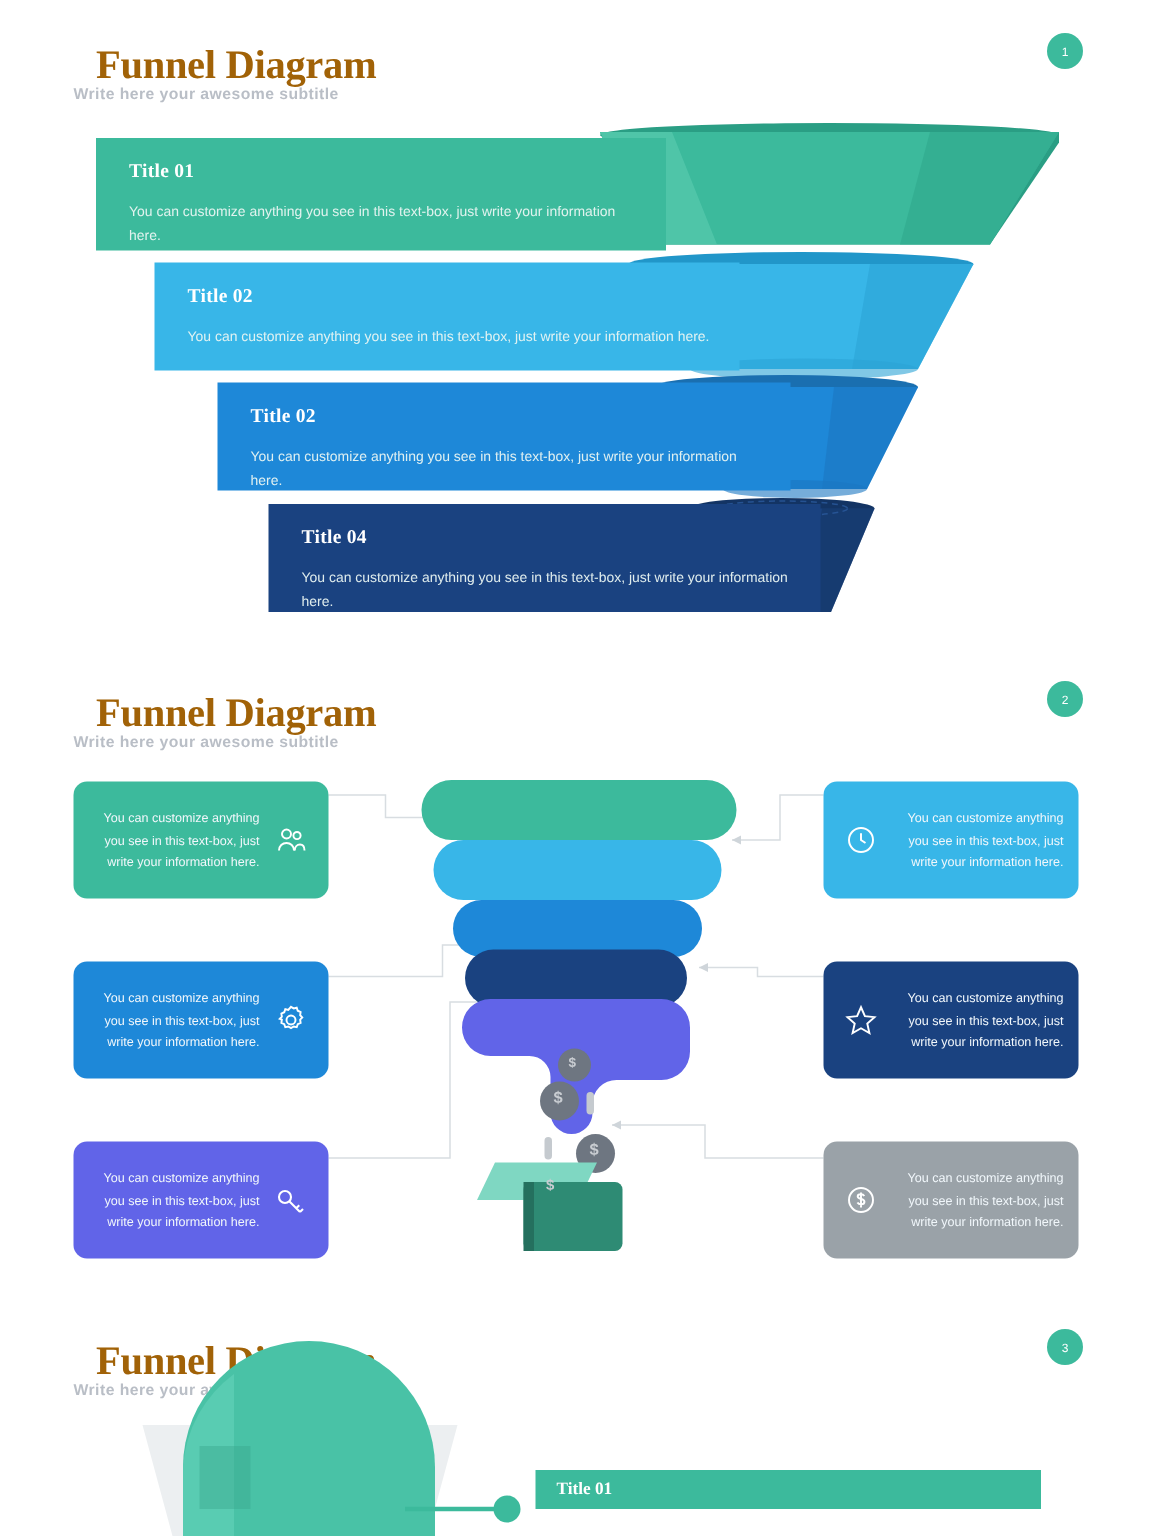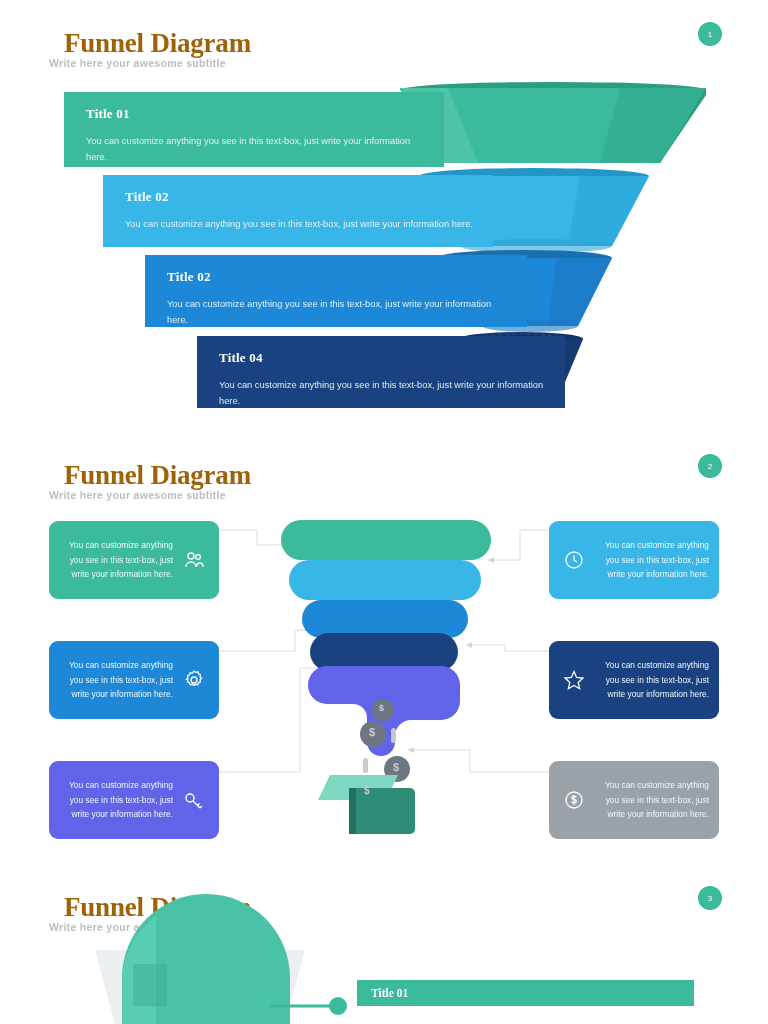--- a/index.html
+++ b/index.html
@@ -123,21 +123,21 @@
     <div class="s1band" style="left:103px;top:175px;width:390px;height:72px;background:#38b6e8;">
       <div class="bt">Title 02</div>
       <div class="bb">You can customize anything you see in this text-box, just write your information here.</div>
     </div>
 
     <div class="s1band" style="left:145px;top:255px;width:382px;height:72px;background:#1e88d8;">
       <div class="bt">Title 02</div>
       <div class="bb">You can customize anything you see in this text-box, just write your information here.</div>
     </div>
 
-    <div class="s1band" style="left:197px;top:336px;width:368px;height:72px;background:#1a4280;">
+    <div class="s1band" style="left:179px;top:336px;width:368px;height:72px;background:#1a4280;">
       <div class="bt">Title 04</div>
       <div class="bb">You can customize anything you see in this text-box, just write your information here.</div>
     </div>
   </section>
 
   <section class="slide" style="top:440px;height:420px;">
 
     <div class="slide-title" style="left:64px;top:20px;">Funnel Diagram</div>
     <div class="slide-sub" style="left:49px;top:49px;">Write here your awesome subtitle</div>
     <div class="pagebadge" style="left:698px;top:14px;">2</div>

